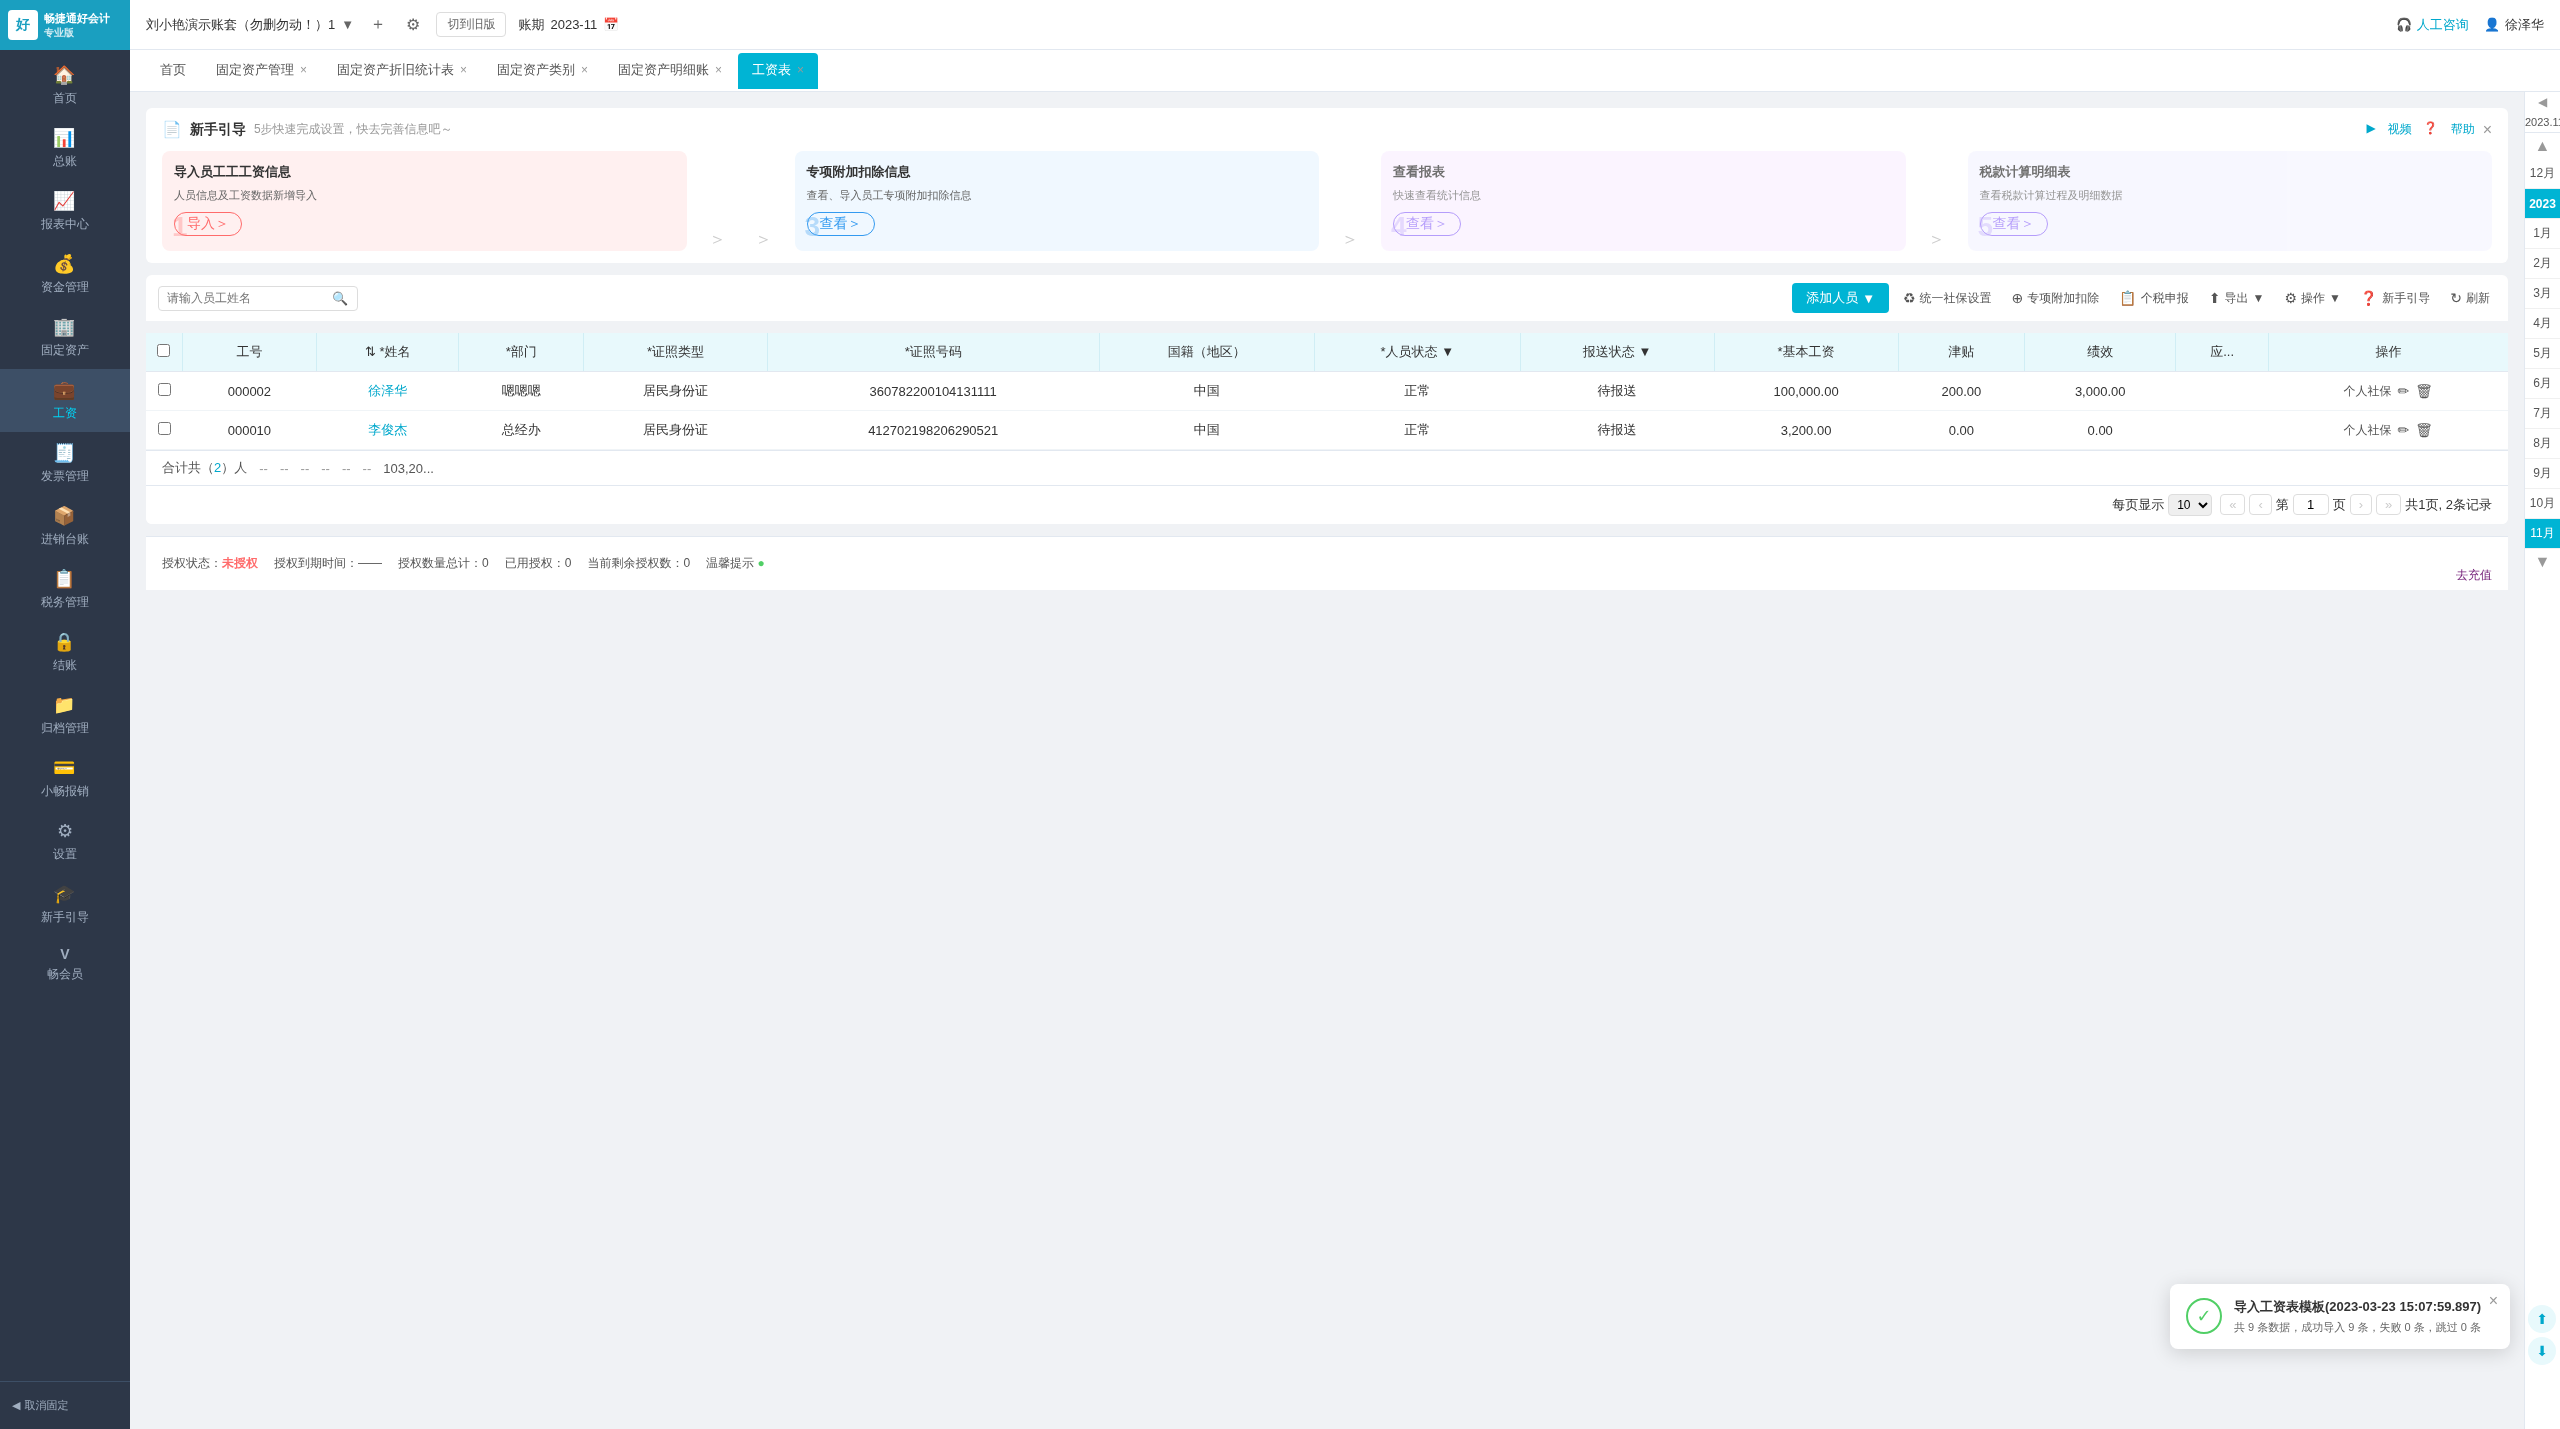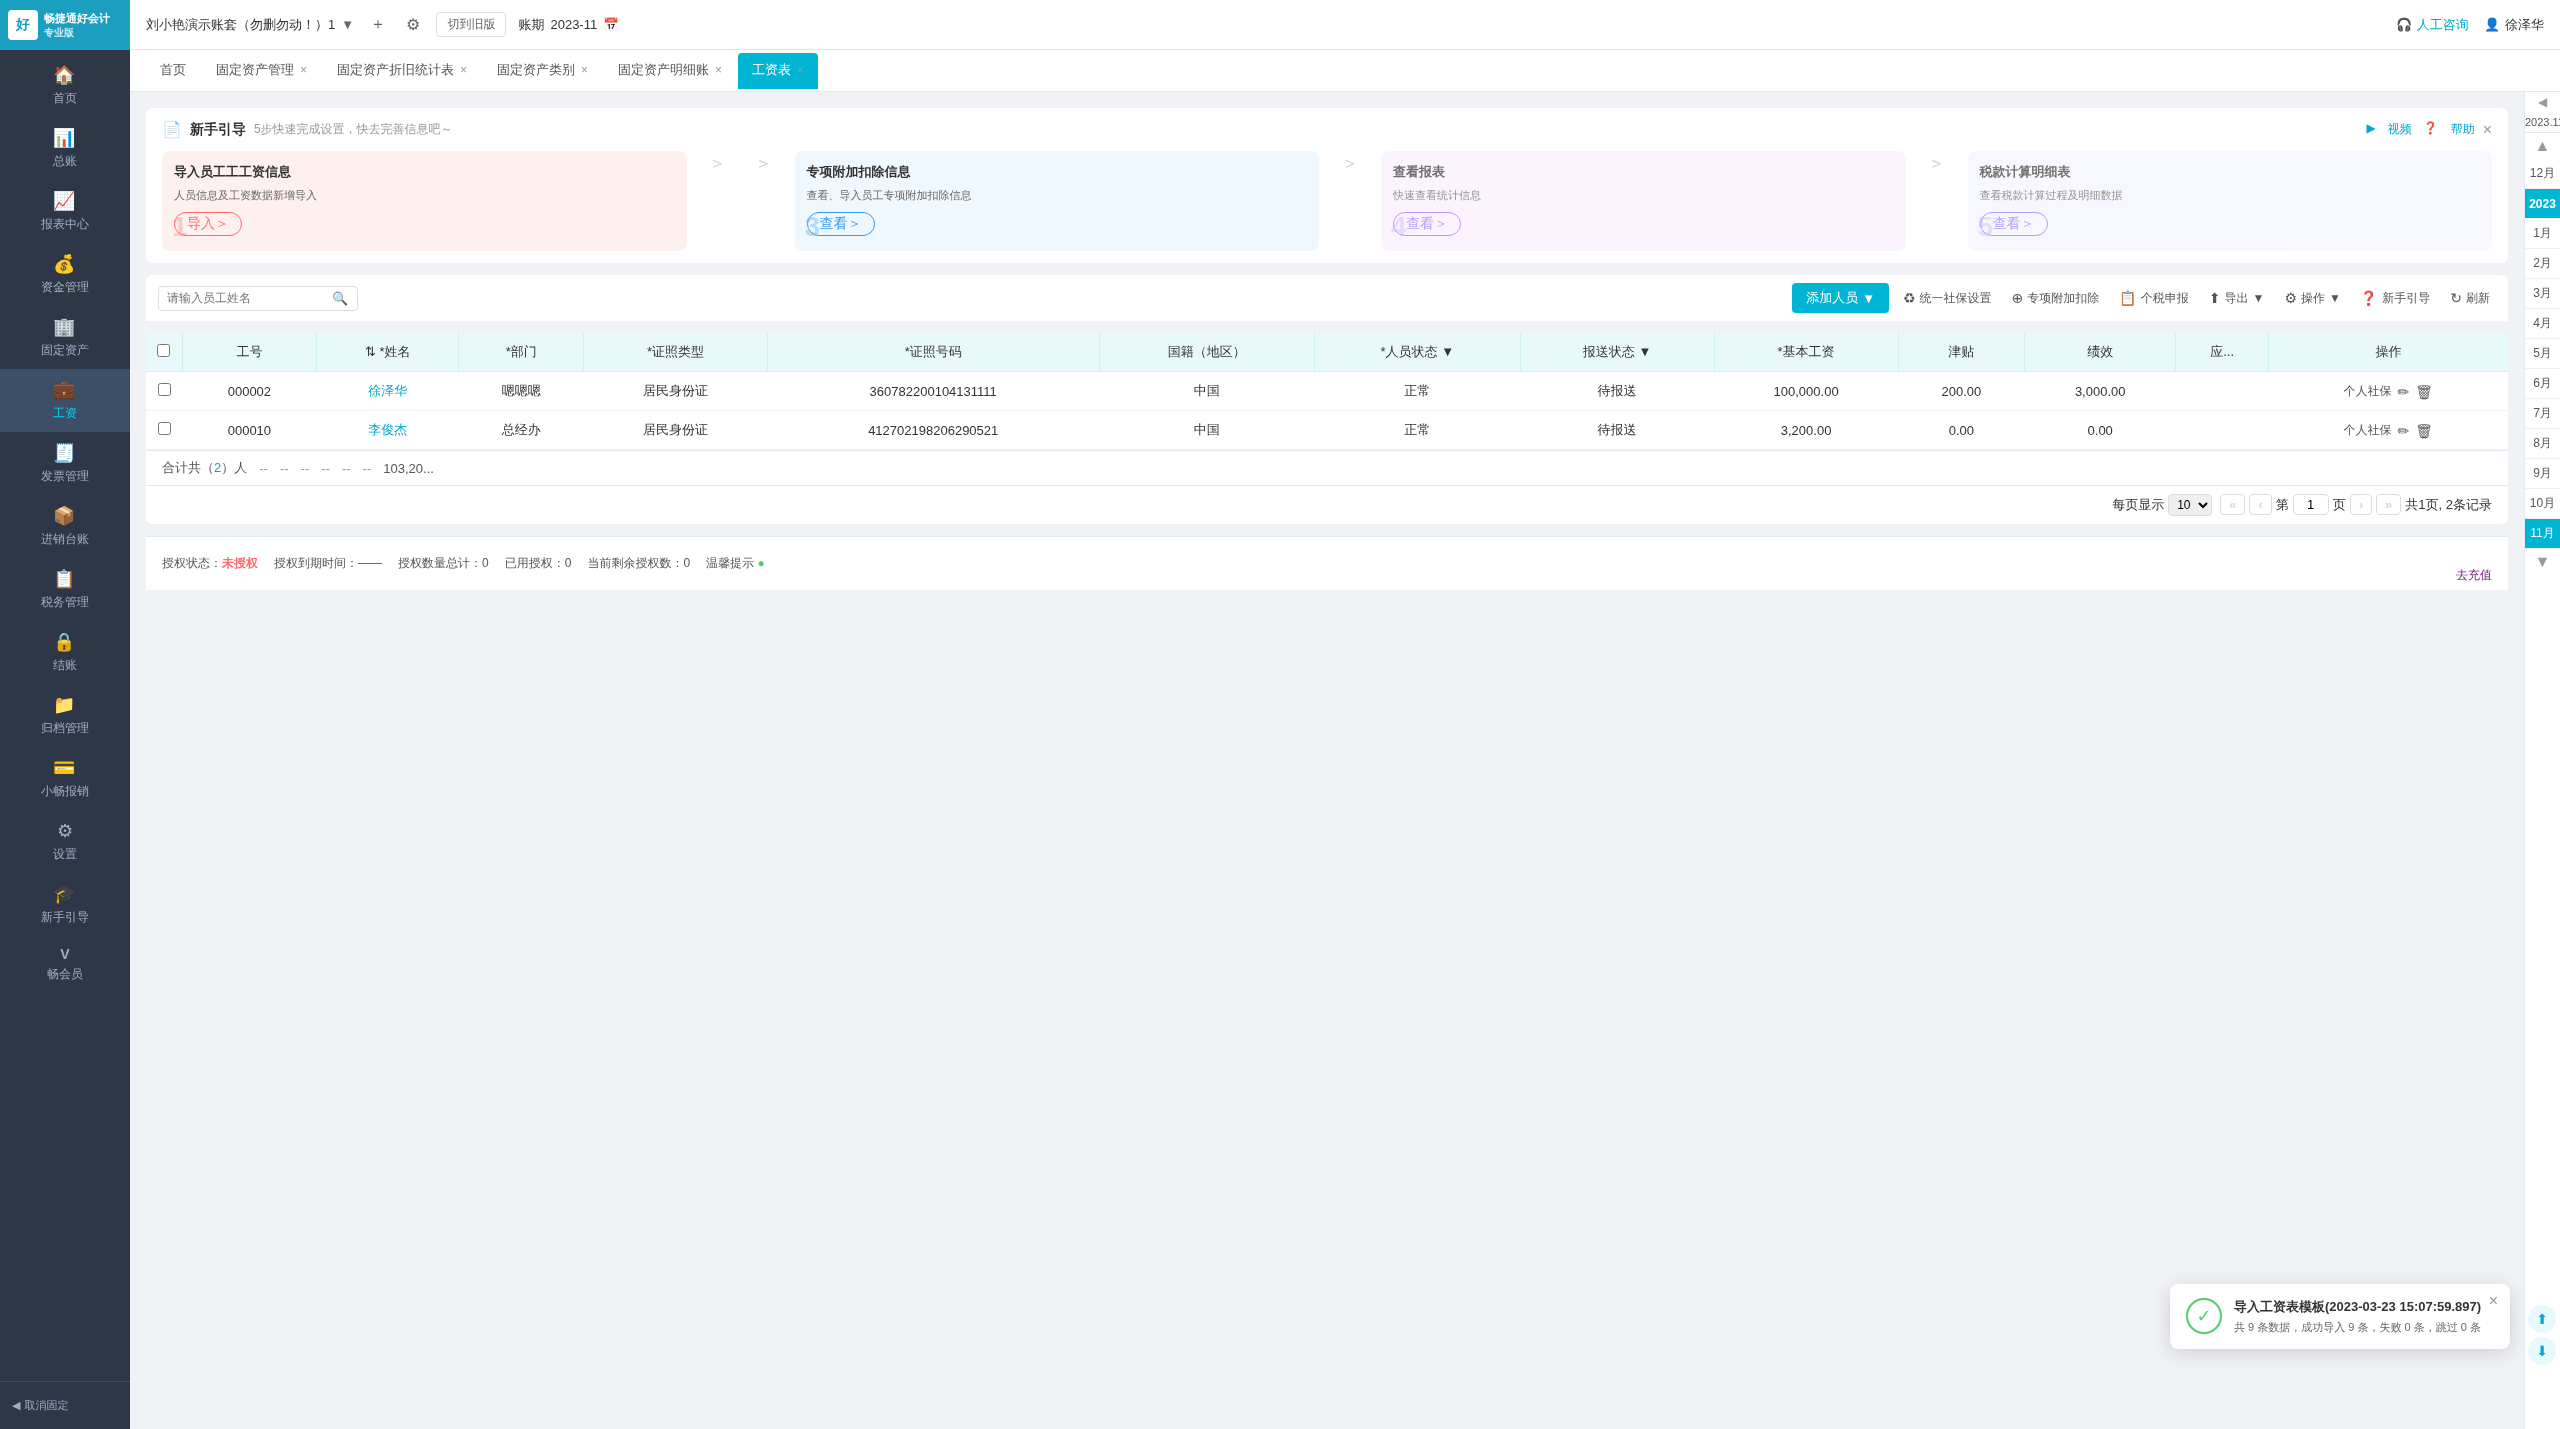--- a/index.html
+++ b/index.html
@@ -166,21 +166,21 @@
       gap: 8px;
       margin-bottom: 12px;
     }
     .guide-title { font-size: 14px; font-weight: bold; color: #333; }
     .guide-subtitle { font-size: 12px; color: #999; }
     .guide-links { margin-left: auto; display: flex; gap: 12px; font-size: 12px; color: #00a8cc; cursor: pointer; }
     .guide-close { color: #999; cursor: pointer; font-size: 16px; }
 
     .guide-steps {
       display: flex;
-      align-items: flex-start;
+      align-items: flex-end;
       gap: 16px;
     }
     .guide-step {
       flex: 1;
       border-radius: 8px;
       padding: 12px;
       position: relative;
       min-height: 100px;
     }
     .guide-step.step1 { background: #fff0f0; }
@@ -305,21 +305,21 @@
     thead th:last-child { border-right: none; }
     tbody tr { border-bottom: 1px solid #f0f4f7; }
     tbody td {
       padding: 10px 8px;
       text-align: center;
       color: #333;
       white-space: nowrap;
     }
     .link-text { color: #00a8cc; cursor: pointer; }
     .checkbox-col { width: 36px; }
-    .action-btns { display: flex; align-items: flex-end; justify-content: center; gap: 6px; }
+    .action-btns { display: flex; align-items: flex-start; justify-content: center; gap: 6px; }
     .action-link { color: #555; font-size: 12px; cursor: pointer; }
     .action-icon-btn { color: #555; cursor: pointer; font-size: 14px; }
 
     
     .table-footer {
       background: white;
       border-top: 1px solid #e2e8f0;
       padding: 8px 16px;
       display: flex;
       align-items: center;

